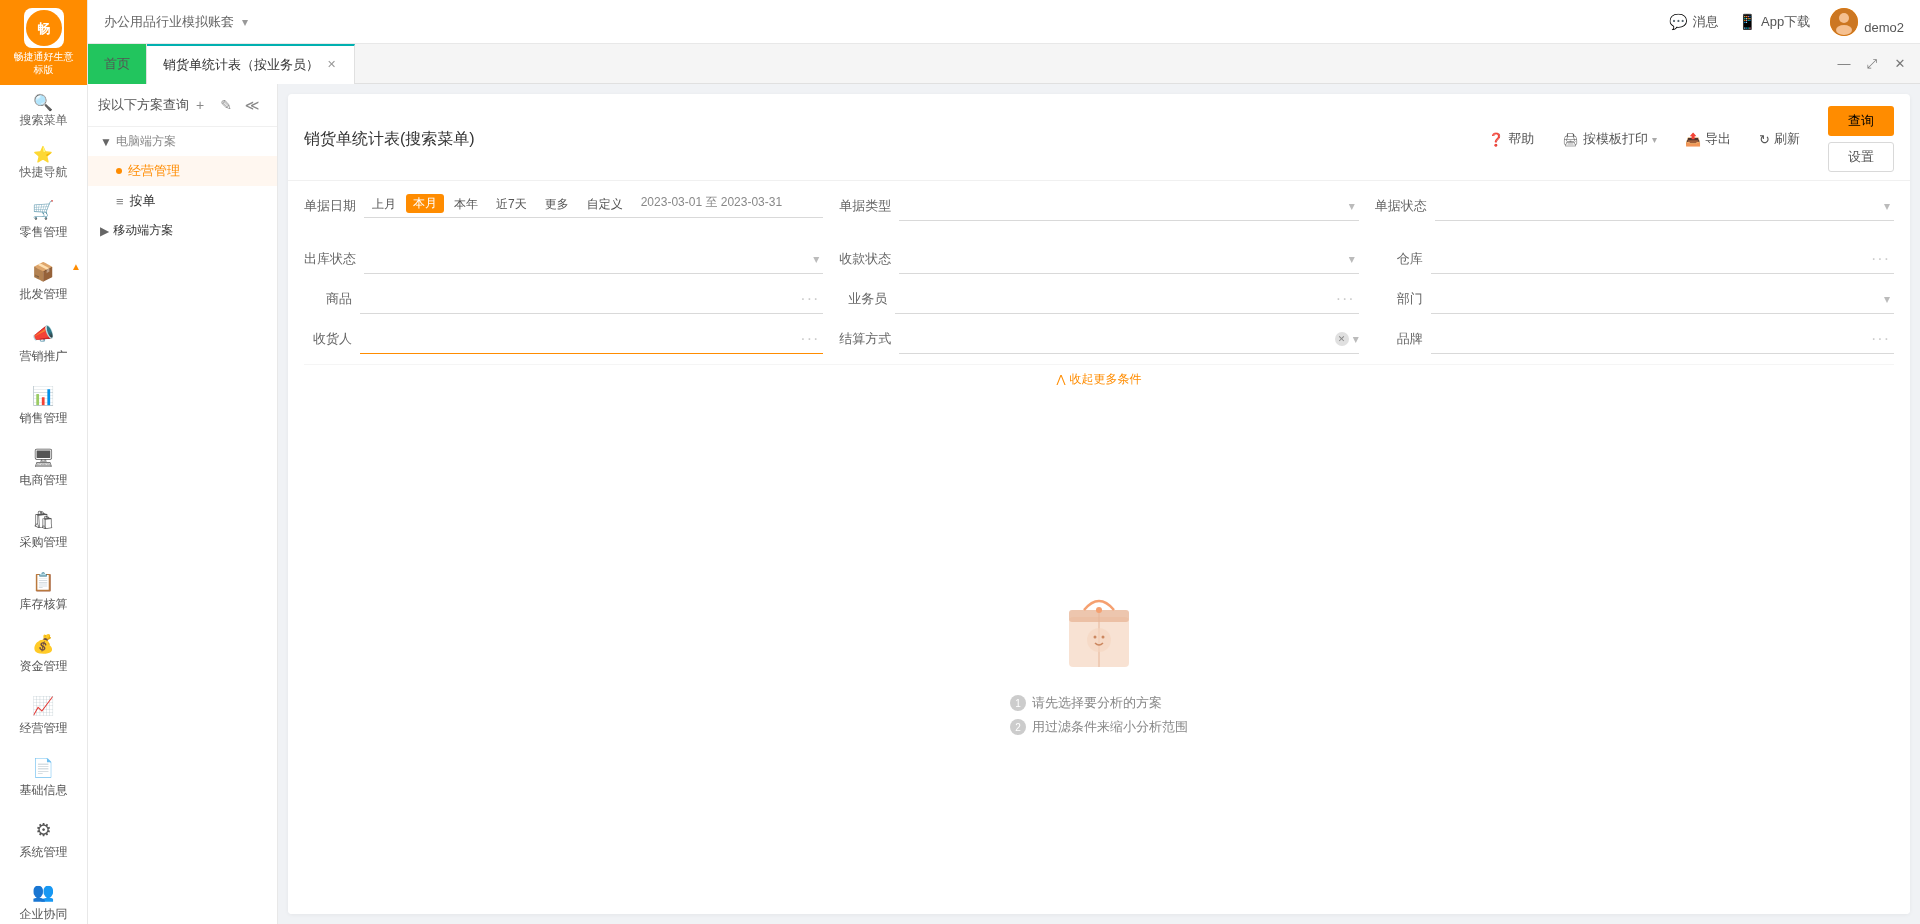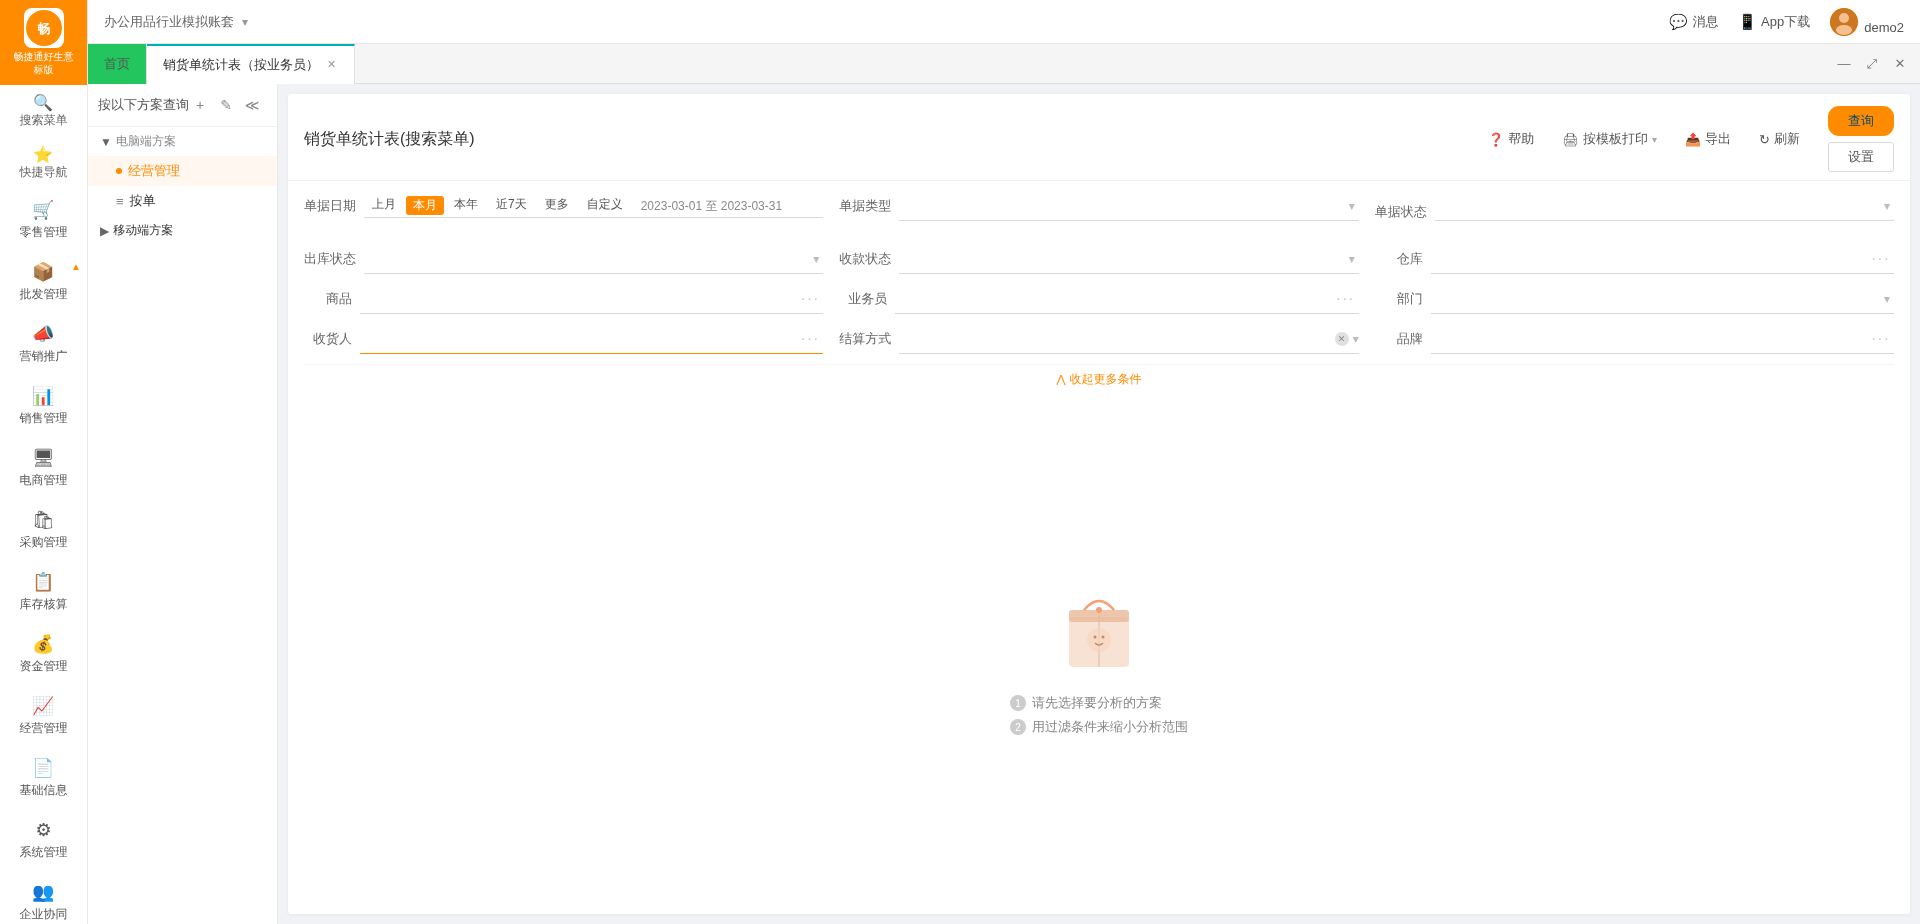--- a/index.html
+++ b/index.html
@@ -66,21 +66,21 @@
 
     
     .table-area { flex: 1; display: flex; flex-direction: column; align-items: center; justify-content: center; background: #fff; }
     .empty-state { display: flex; flex-direction: column; align-items: center; justify-content: center; gap: 12px; }
     .empty-state-icon { width: 100px; height: 100px; }
     .empty-hints { display: flex; flex-direction: column; gap: 6px; }
     .empty-hint { display: flex; align-items: flex-start; gap: 6px; font-size: 13px; color: #888; }
     .hint-num { width: 16px; height: 16px; border-radius: 50%; background: #ccc; color: #fff; display: flex; align-items: center; justify-content: center; font-size: 10px; flex-shrink: 0; margin-top: 1px; }
 
     
-    .query-btn { background: #ff8c00; color: #0c4a6e; border: none; padding: 6px 20px; border-radius: 11px; cursor: pointer; font-size: 13px; }
+    .query-btn { background: #ff8c00; color: #000000; border: none; padding: 6px 20px; border-radius: 3px; cursor: pointer; font-size: 13px; }
     .settings-btn { background: #fff; color: #555; border: 1px solid #d9d9d9; padding: 5px 16px; border-radius: 3px; cursor: pointer; font-size: 13px; }
 
     .filter-section { padding: 10px 16px; }
     .filter-field-label { color: #666; font-size: 13px; white-space: nowrap; padding-right: 8px; min-width: 56px; text-align: right; }
     .filter-field-wrapper { flex: 1; position: relative; border-bottom: 1px solid #d9d9d9; display: flex; align-items: center; min-height: 30px; }
     .filter-field-wrapper.orange-border { border-bottom-color: #ff8c00; }
     .filter-field-wrapper input { border: none; outline: none; background: transparent; font-size: 13px; flex: 1; padding: 2px 4px; }
     .filter-field-suffix { position: absolute; right: 4px; top: 50%; transform: translateY(-50%); color: #ccc; cursor: pointer; font-size: 16px; line-height: 1; }
     .filter-field-suffix.dropdown { color: #bbb; font-size: 12px; }
     .separator { width: 16px; flex-shrink: 0; }
@@ -275,42 +275,42 @@
           </div>
         </div>
       </div>
 
       <div class="filter-section">
 
         <div style="display:flex;align-items:center;margin-bottom:10px;">
 
           <div style="display:flex;align-items:center;flex:1;">
             <span class="filter-field-label">单据日期</span>
-            <div style="display:flex;align-items:flex-end;gap:2px;border-bottom:1px solid #d9d9d9;padding-bottom:2px;flex:1;">
+            <div style="display:flex;align-items:flex-start;gap:2px;border-bottom:1px solid #d9d9d9;padding-bottom:2px;flex:1;">
               <span class="date-btn">上月</span>
               <span class="date-btn active" style="background:#ff8c00;color:#fff;border-radius:3px;padding:1px 7px;font-size:12px;">本月</span>
               <span class="date-btn">本年</span>
               <span class="date-btn">近7天</span>
               <span class="date-btn">更多</span>
               <span class="date-btn">自定义</span>
               <span class="date-range">2023-03-01 至 2023-03-31</span>
             </div>
           </div>
           <div class="separator"></div>
 
           <div style="display:flex;align-items:center;flex:1;">
             <span class="filter-field-label">单据类型</span>
             <div class="filter-field-wrapper">
               <input type="text" style="border: none; outline: none; background: transparent; font-size: 13px; flex: 1 1 0%; padding: 2px 24px 2px 4px;">
               <span class="filter-field-suffix dropdown">▾</span>
             </div>
           </div>
           <div class="separator"></div>
 
-          <div style="display:flex;align-items:flex-end;flex:1;">
+          <div style="display:flex;align-items:center;flex:1;">
             <span class="filter-field-label">单据状态</span>
             <div class="filter-field-wrapper">
               <input type="text" style="border: none; outline: none; background: transparent; font-size: 13px; flex: 1 1 0%; padding: 2px 24px 2px 4px;">
               <span class="filter-field-suffix dropdown">▾</span>
             </div>
           </div>
         </div>
 
         <div style="display:flex;align-items:flex-end;margin-bottom:10px;margin-top:23px;">
           <div style="display:flex;align-items:center;flex:1;">

